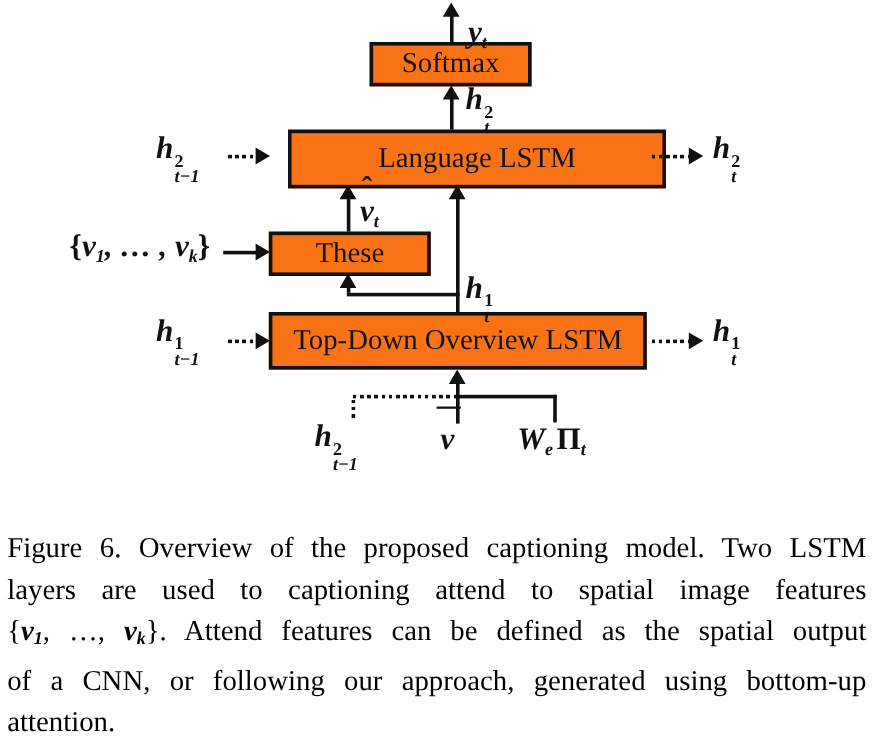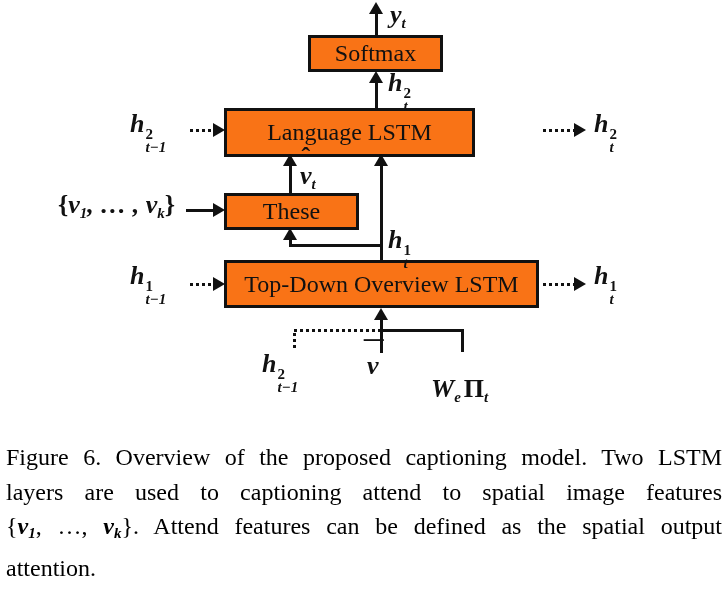--- a/index.html
+++ b/index.html
@@ -55,33 +55,33 @@
 </style>
 </head>
 <body>
 
 <div class="page">
   <div class="diagram">
 
     <div class="box" style="left:308px;top:35px;width:135px;height:37px;">
       <span>Softmax</span>
     </div>
-    <div class="box" style="left:224px;top:108px;width:251px;height:49px;">
+    <div class="box" style="left:240px;top:108px;width:315px;height:49px;">
       <span>Language LSTM</span>
     </div>
     <div class="box" style="left:224px;top:193px;width:135px;height:37px;">
       <span>These</span>
     </div>
     <div class="box" style="left:224px;top:260px;width:315px;height:48px;">
       <span>Top-Down Overview LSTM</span>
     </div>
 
     <div class="vline" style="left:375px;top:13px;height:22px;"></div>
     <div class="ah-up" style="left:369px;top:2px;"></div>
-    <span class="math" style="left:390px;top:2px;"><span>y</span><span class="msub-only">t</span></span>
+    <span class="math" style="left:390px;top:14px;"><span>y</span><span class="msub-only">t</span></span>
 
     <div class="vline" style="left:375px;top:82px;height:26px;"></div>
     <div class="ah-up" style="left:369px;top:71px;"></div>
     <span class="math" style="left:388px;top:70px;"><span>h</span><span class="mstack">
           <span class="msup">2</span>
           <span class="msub">t</span>
         </span></span>
 
     <span class="math" style="left:130px;top:111px;"><span>h</span><span class="mstack">
           <span class="msup">2</span>
@@ -139,23 +139,24 @@
     <div class="dot-h" style="left:294px;top:329px;width:88px;"></div>
     <div class="dot-v" style="left:293px;top:333px;height:16px;"></div>
 
     <span class="math" style="left:262px;top:351px;"><span>h</span><span class="mstack">
           <span class="msup">2</span>
           <span class="msub">t−1</span>
         </span></span>
 
     <span class="math" style="left:367px;top:353px;"><span class="hatwrap"><span class="accent-bar">¯</span><span>v</span></span></span>
 
-    <span class="math" style="left:431px;top:353px;margin-top:23px;"><span>W</span><span class="msub-only">e</span><span class="upright" style="margin-left:3px;">Π</span><span class="msub-only">t</span></span>
+    <span class="math" style="left:431px;top:353px;"><span>W</span><span class="msub-only">e</span><span class="upright" style="margin-left:3px;">Π</span><span class="msub-only">t</span></span>
 
   </div>
 
   <div class="caption">
     <div class="cap-line">Figure 6. Overview of the proposed captioning model. Two LSTM</div>
     <div class="cap-line">layers are used to captioning attend to spatial image features</div>
     <div class="cap-line"><span>{</span><span class="cap-v">v</span><span class="cap-sub">1</span><span>, …, </span><span class="cap-v">v</span><span class="cap-sub">k</span><span>}. Attend features can be defined as the spatial output</span></div>
+    <div class="cap-line">of a CNN, or following our approach, generated using bottom-up</div>
     <div class="cap-line last">attention.</div>
   </div>
 </div>
 
 </body></html>

